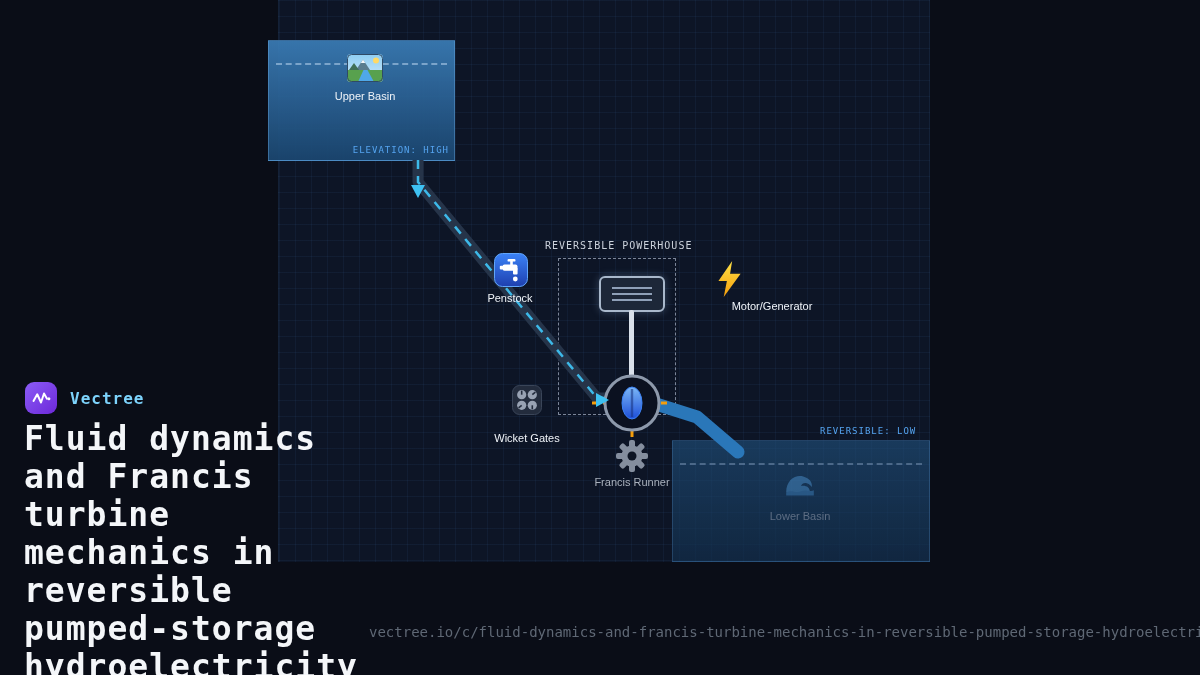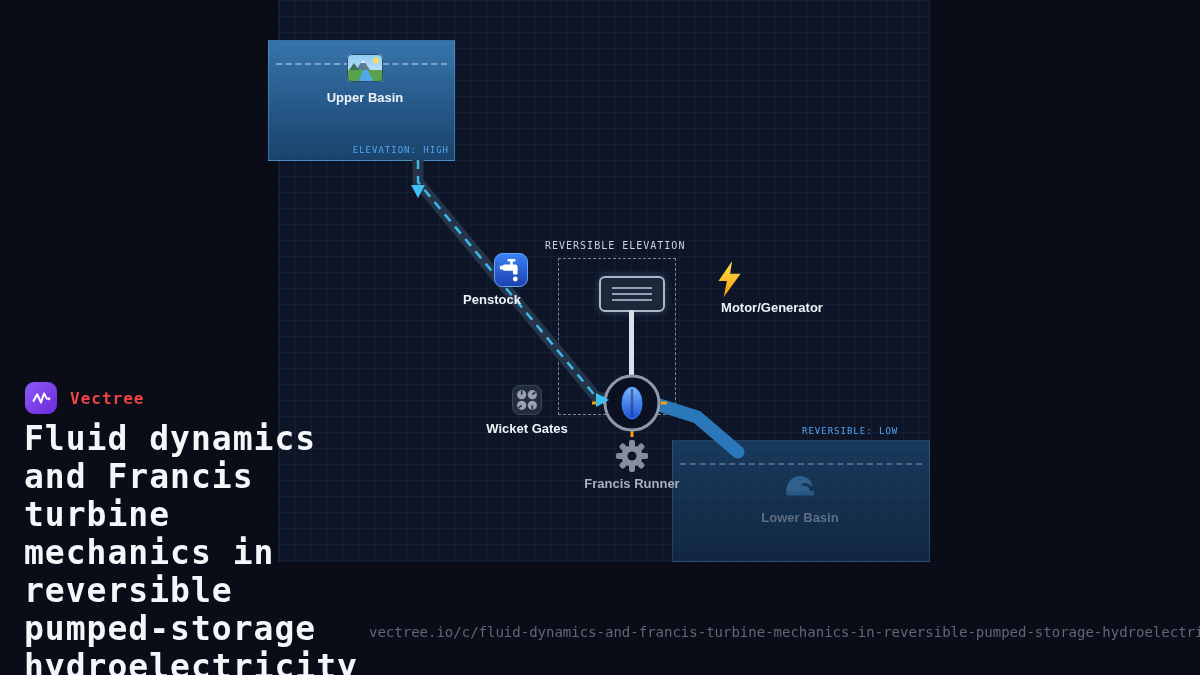--- a/index.html
+++ b/index.html
@@ -27,29 +27,29 @@
   .lower-basin {
     left:672px; top:440px; width:258px; height:122px;
     background:linear-gradient(180deg, rgba(34,84,130,0.58), rgba(18,48,78,0.65));
     border:1px solid rgba(90,150,210,0.25);
   }
   .waterline { position:absolute; left:7px; right:7px; top:22px; border-top:2px dashed rgba(215,235,255,0.45); }
   .lower-basin .waterline { border-top-color:rgba(195,220,250,0.30); }
 
   .elev {
     position:absolute; font-family:"DejaVu Sans Mono", monospace;
-    font-size:9px; letter-spacing:1px; color:#55a4f0; white-space:nowrap;
+    font-size:9px; letter-spacing:1px; color:#55a4f0; white-space:nowrap;margin-left:18px;
   }
   .elev-high { right:5px; bottom:5px; }
   .elev-low { left:802px; top:426px; }
 
   .icon { position:absolute; transform:translateX(-50%); line-height:0; }
   .node-label {
     position:absolute; transform:translateX(-50%);
-    font-size:13px; font-weight:bold; color:#eff3f8; white-space:nowrap;
+    font-size:11px; font-weight:normal; color:#eff3f8; white-space:nowrap;
   }
   .dim-label { color:#a9b1bc; }
   .faded-label { color:#5e6e84; }
 
   .ph-label {
     left:545px; top:240px; font-family:"DejaVu Sans Mono", monospace;
     font-size:10px; letter-spacing:1px; color:#ccd3dd; white-space:nowrap;
   }
   .ph-box { left:558px; top:258px; width:118px; height:157px; border:1.5px dashed #7b8598; }
 
@@ -63,21 +63,21 @@
 
   .flow-layer { left:0; top:0; }
 
   .brand-logo {
     left:25px; top:382px; width:32px; height:32px; border-radius:9px;
     background:linear-gradient(135deg,#8b5cf6,#6d28d9);
     display:flex; align-items:center; justify-content:center;
   }
   .brand-name {
     left:70px; top:389px; font-family:"DejaVu Sans Mono", monospace;
-    font-weight:bold; font-size:16px; letter-spacing:1px; color:#ef4444;
+    font-weight:bold; font-size:16px; letter-spacing:1px; color:#7dd3fc;
   }
   .title {
     left:24px; top:420px; width:390px;
     font-family:"DejaVu Sans Mono", monospace; font-weight:bold;
     font-size:33px; line-height:38px; letter-spacing:1px;
     color:#f4f6f9; white-space:pre-line;
   }
   .url {
     left:369px; top:624px; font-family:"DejaVu Sans Mono", monospace;
     font-size:14px; color:#5f6875; white-space:nowrap;
@@ -121,21 +121,21 @@
     <line x1="592" y1="403" x2="614" y2="403"></line>
     <line x1="650" y1="403" x2="672" y2="403"></line>
     <line x1="632" y1="420" x2="632" y2="446"></line>
   </g>
   <circle cx="632" cy="403" r="27" fill="#0b1120" stroke="#8d99ab" stroke-width="3"></circle>
   <ellipse cx="632" cy="403" rx="10" ry="16" fill="url(#runnerGrad)" stroke="#3b82f6" stroke-width="1"></ellipse>
   <rect x="630.8" y="389" width="2.4" height="28" fill="#15307a" opacity="0.55"></rect>
   <polygon points="596,393 596,407 609,400" fill="#3ec1f2"></polygon>
 </svg>
 
-<div class="abs ph-label">REVERSIBLE ELEVATION</div>
+<div class="abs ph-label">REVERSIBLE POWERHOUSE</div>
 
 <div class="icon" style="left:365px; top:54px;">
   <svg width="36" height="28" viewBox="0 0 36 28">
     <defs>
       <linearGradient id="skyG" x1="0" y1="0" x2="0" y2="1">
         <stop offset="0" stop-color="#8ecdf2"></stop>
           <stop offset="1" stop-color="#cfeafc"></stop>
       </linearGradient>
       <clipPath id="picClip">
           <rect x="0" y="0" width="36" height="28" rx="4"></rect>
@@ -216,23 +216,23 @@
 </div>
 
 <div class="icon" style="left:800px; top:471px; opacity:0.5;">
   <svg width="34" height="30" viewBox="0 0 32 28">
     <path d="M3 20 C3 8 12 3 19 5 C25 6.5 28 11 27 15 C24 10 18 10 17 14 C22 13 26 16 25 20 Z" fill="#4a8ec9"></path>
     <path d="M3 20 C8 17 12 21 17 19 C22 17 26 20 29 18 L29 23 L3 23 Z" fill="#3c7db8"></path>
   </svg>
 </div>
 
 <div class="node-label" style="left:365px; top:90px;">Upper Basin</div>
-<div class="node-label" style="left:492px; top:292px;text-align:center;">Penstock</div>
+<div class="node-label" style="left:510px; top:292px;text-align:center;">Penstock</div>
 <div class="node-label" style="left:772px; top:300px;">Motor/Generator</div>
-<div class="node-label" style="left:527px; top:421px;">Wicket Gates</div>
+<div class="node-label" style="left:527px; top:432px;">Wicket Gates</div>
 <div class="node-label dim-label" style="left:632px; top:476px;">Francis Runner</div>
 <div class="node-label faded-label" style="left:800px; top:510px;text-align:right;">Lower Basin</div>
 
 <div class="abs brand-logo">
   <svg width="24" height="24" viewBox="0 0 32 32">
     <polyline points="6,20 11,11 16,22 20,10 24,17" fill="none" stroke="#ffffff" stroke-width="2.6" stroke-linecap="round" stroke-linejoin="round"></polyline>
     <circle cx="26.5" cy="17" r="2" fill="#ffffff"></circle>
   </svg>
 </div>
 <div class="abs brand-name">Vectree</div>

